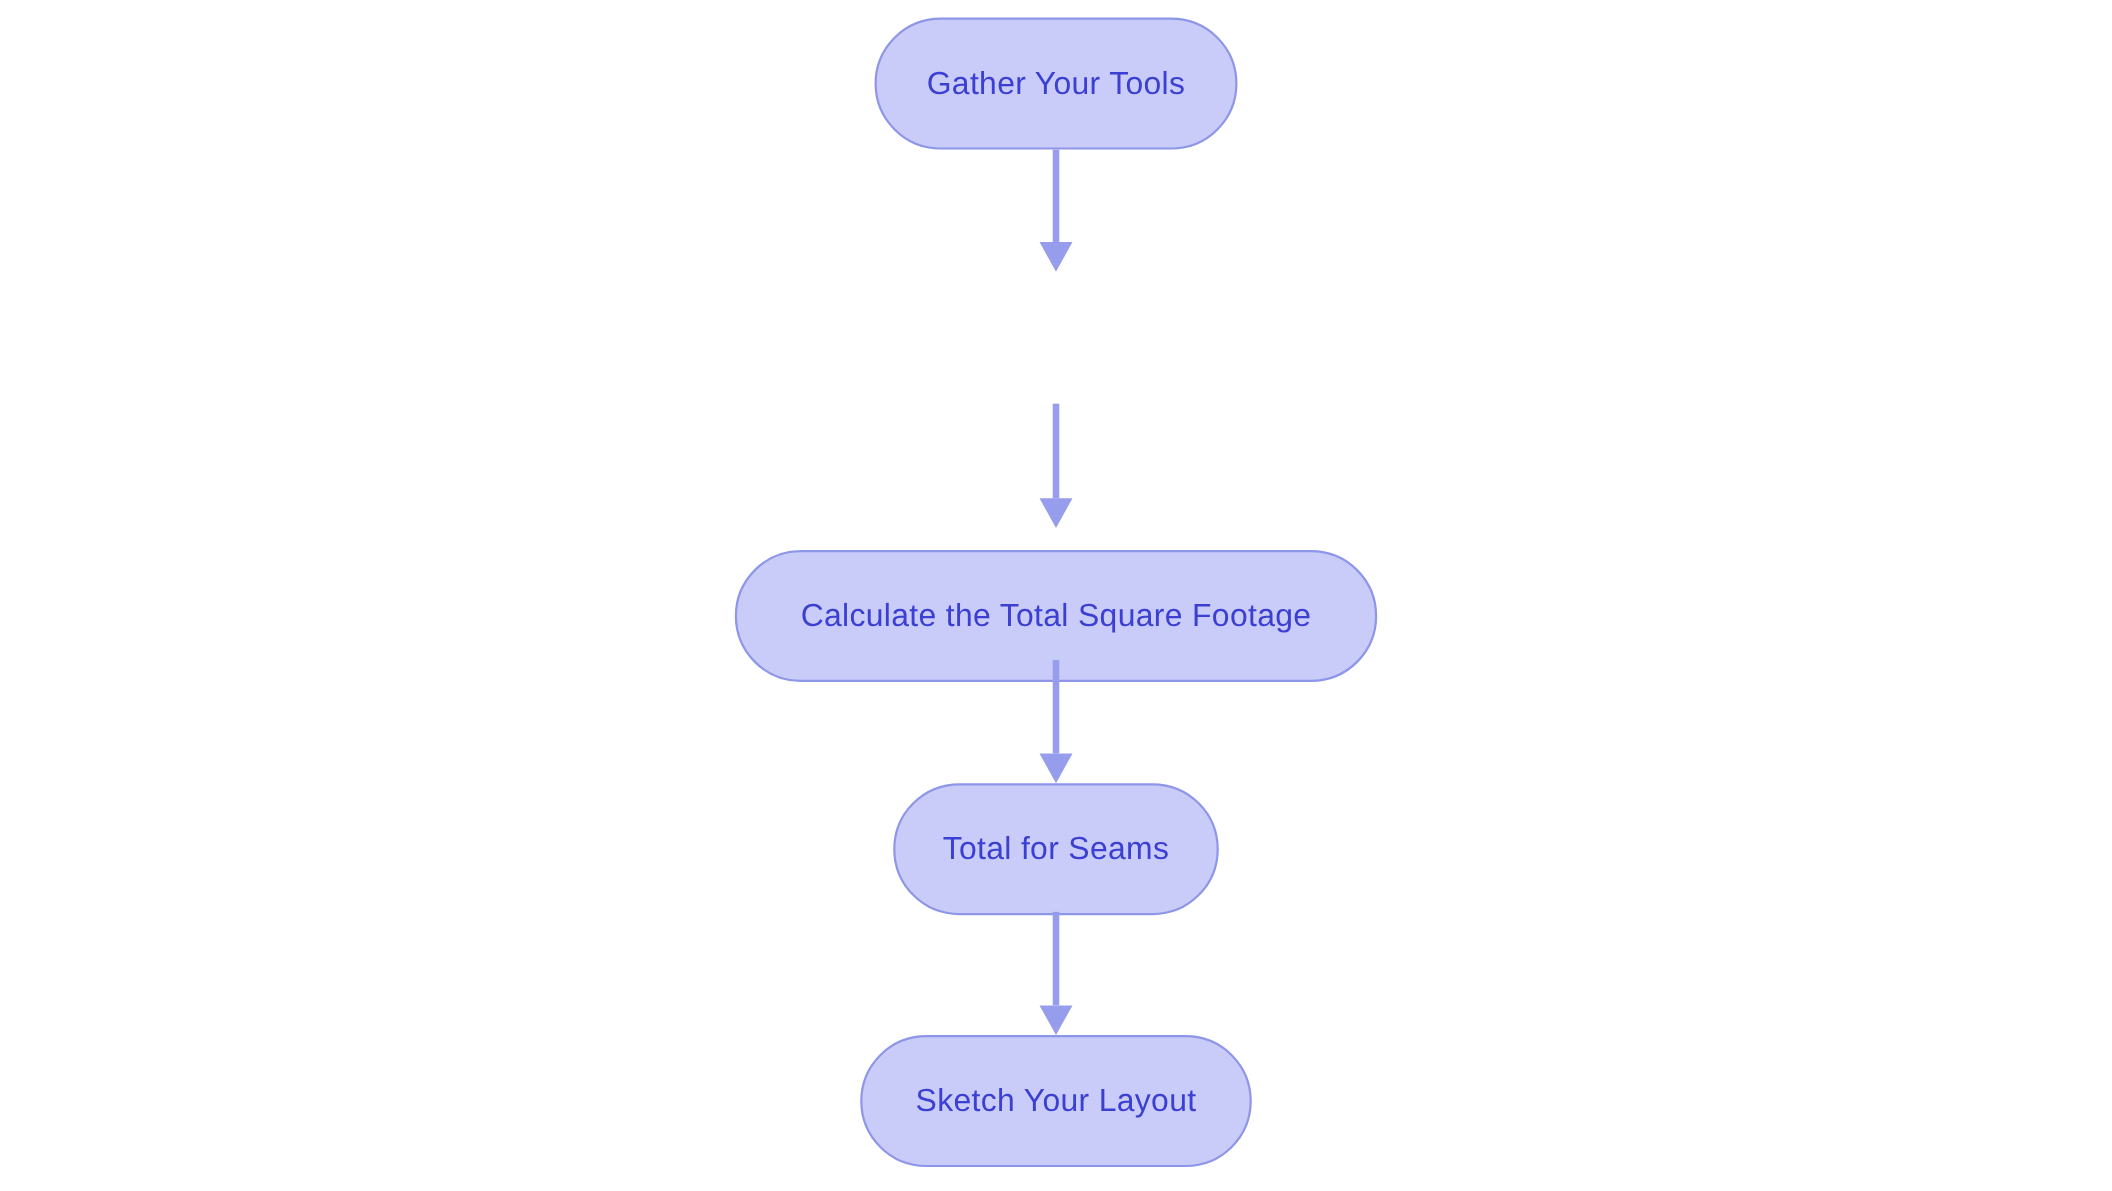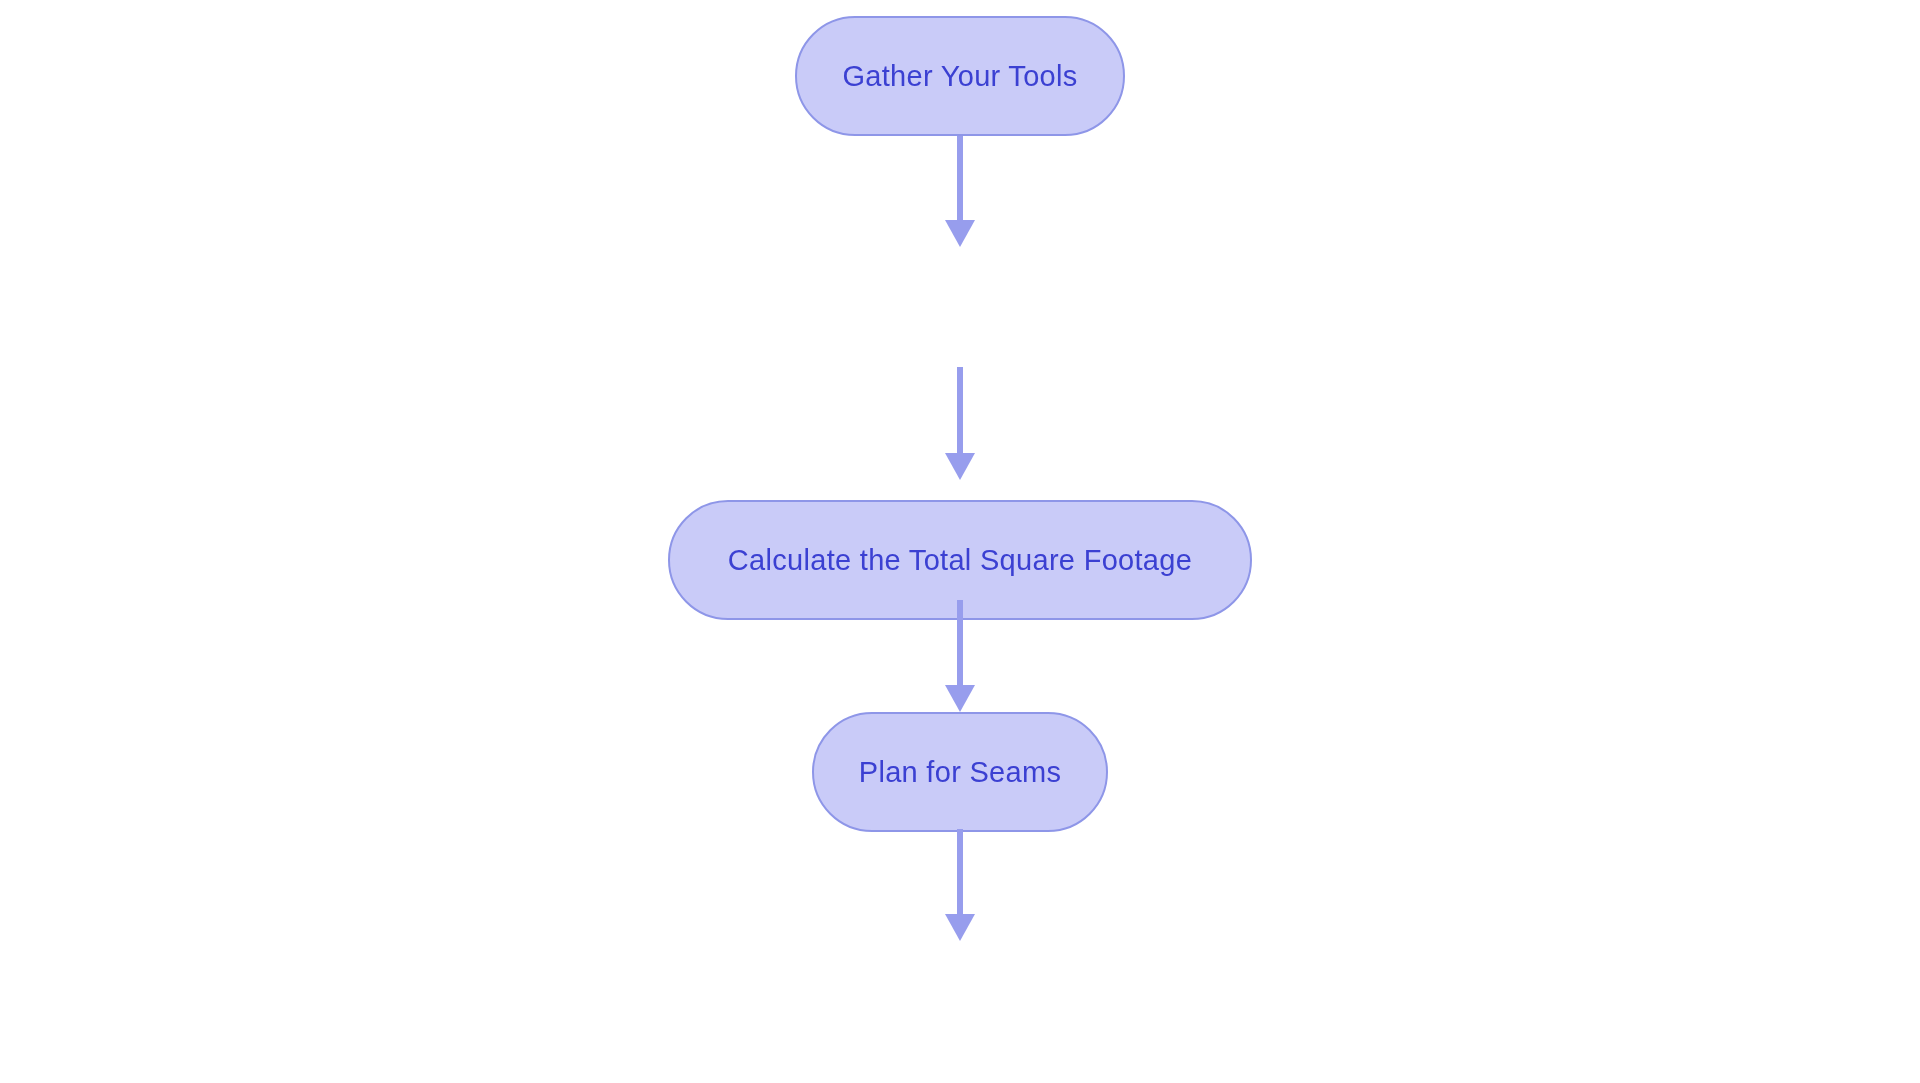--- a/index.html
+++ b/index.html
@@ -90,22 +90,25 @@
   <div class="node node-3">
     <span class="node-label">Calculate the Total Square Footage</span>
   </div>
 
   <div class="arrow arrow-3">
     <div class="arrow-line"></div>
     <div class="arrow-head"></div>
   </div>
 
   <div class="node node-4">
-    <span class="node-label">Plan for Seams</span>
+    <span class="node-label">Total for Seams</span>
   </div>
 
   <div class="arrow arrow-4">
     <div class="arrow-line"></div>
     <div class="arrow-head"></div>
   </div>
 
+  <div class="node node-5">
+    <span class="node-label">Sketch Your Layout</span>
+  </div>
 
 </div>
 
 </body></html>

